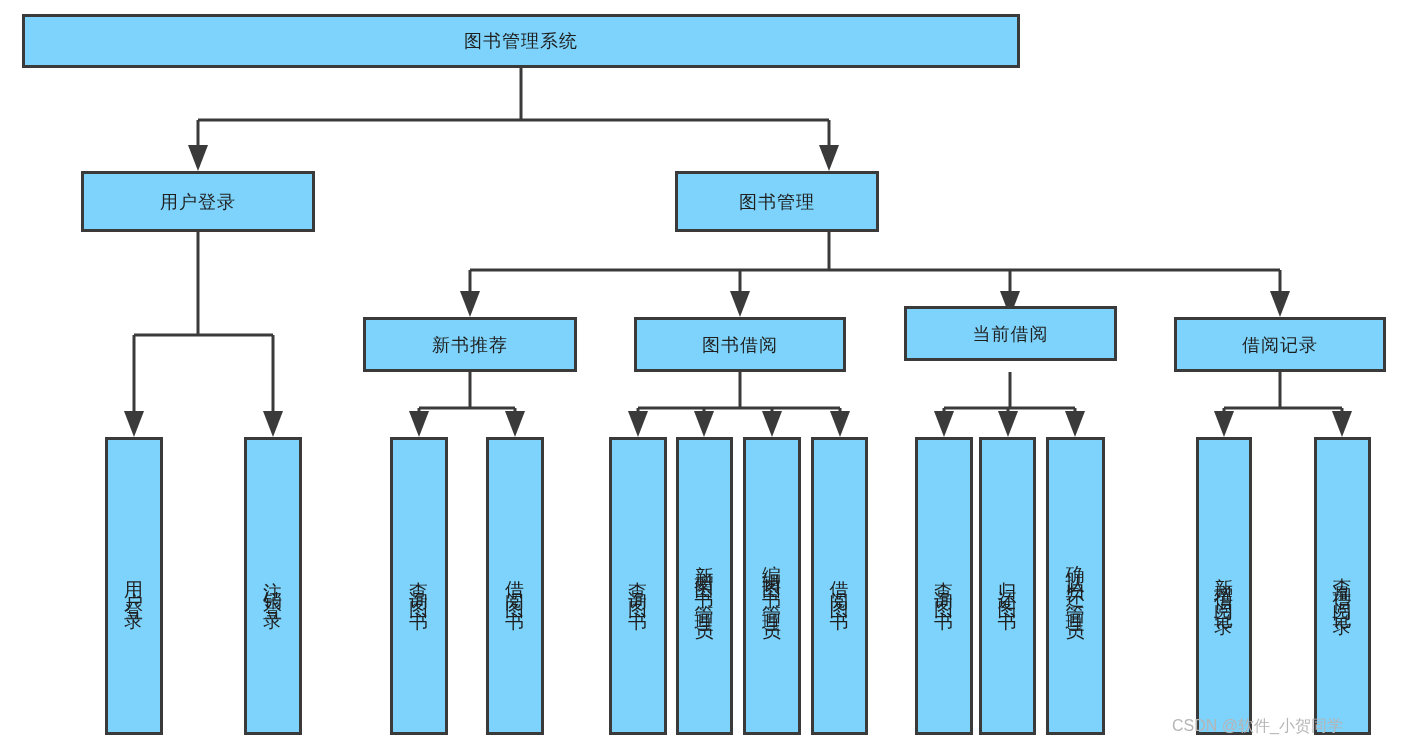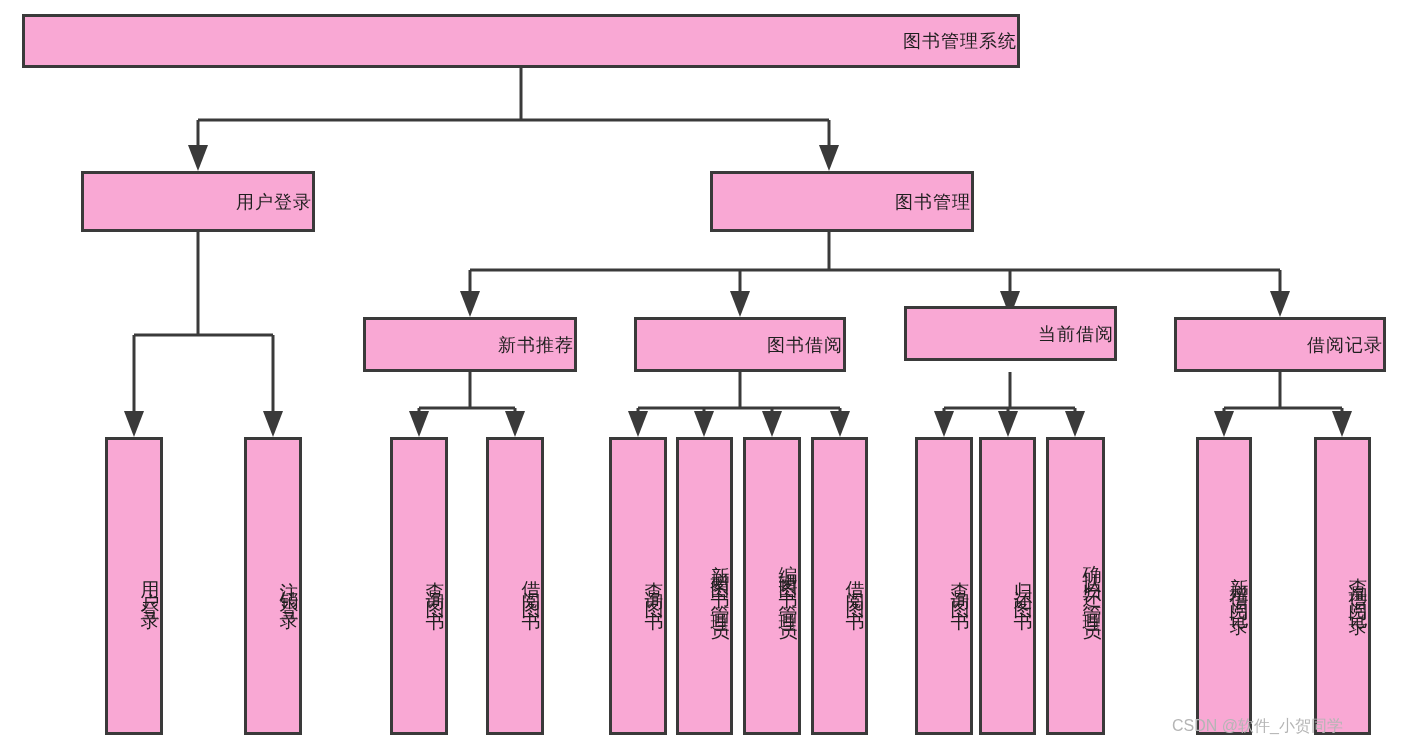--- a/index.html
+++ b/index.html
@@ -13,24 +13,24 @@
   }
   #connectors {
     position: absolute;
     left: 0; top: 0;
     width: 1405px; height: 747px;
   }
   .node {
     position: absolute;
     box-sizing: border-box;
     border: 3px solid #3a3a3a;
-    background: #f9a8d4;
+    background: #7dd3fc;
     display: flex;
     align-items: center;
-    justify-content: flex-end;
+    justify-content: center;
     color: #1f1f1f;
   }
   .node.h span {
     font-size: 18px;
     letter-spacing: 1px;
     white-space: nowrap;
   }
   .node.v span {
     writing-mode: vertical-rl;
     text-orientation: mixed;
@@ -129,21 +129,21 @@
     </g>
   </svg>
 
   <div class="node h" style="left:22px;top:14px;width:998px;height:54px">
     <span>图书管理系统</span>
   </div>
 
   <div class="node h" style="left:81px;top:171px;width:234px;height:61px">
     <span>用户登录</span>
   </div>
-  <div class="node h" style="left:710px;top:171px;width:264px;height:61px">
+  <div class="node h" style="left:675px;top:171px;width:204px;height:61px">
     <span>图书管理</span>
   </div>
 
   <div class="node h" style="left:363px;top:317px;width:214px;height:55px">
     <span>新书推荐</span>
   </div>
   <div class="node h" style="left:634px;top:317px;width:212px;height:55px">
     <span>图书借阅</span>
   </div>
   <div class="node h" style="left:904px;top:306px;width:213px;height:55px">

